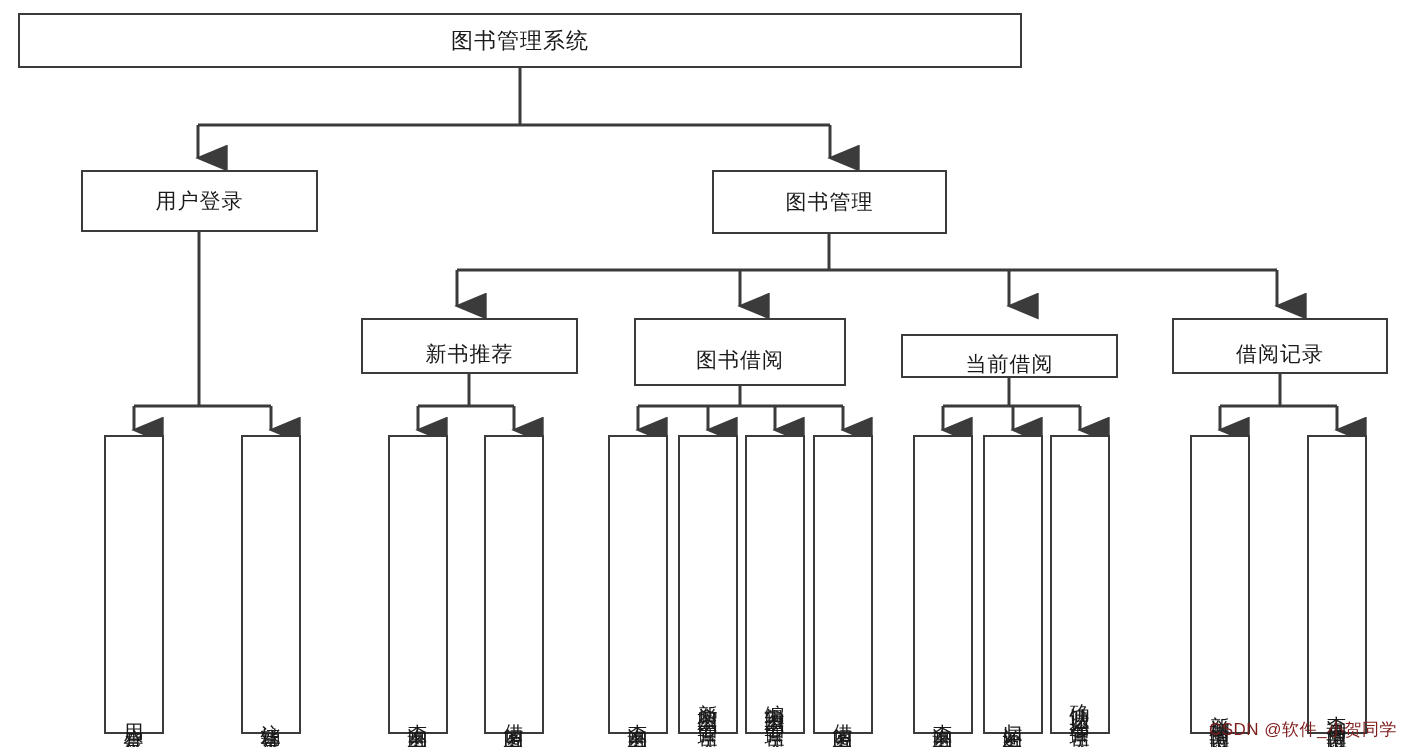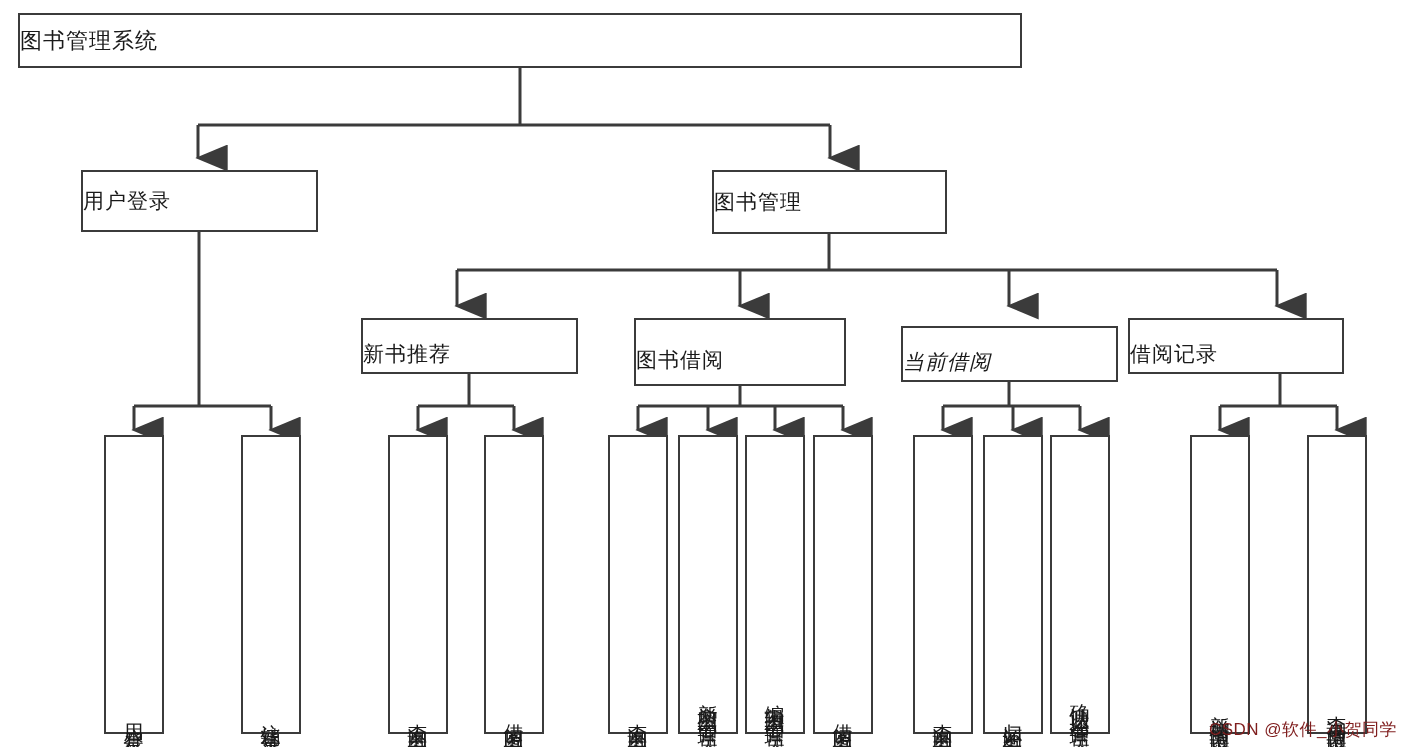--- a/index.html
+++ b/index.html
@@ -25,21 +25,21 @@
     height: 747px;
     pointer-events: none;
   }
   .node {
     position: absolute;
     box-sizing: border-box;
     border: 2px solid #3b3b3b;
     background: #ffffff;
     display: flex;
     align-items: center;
-    justify-content: flex-start;
+    justify-content: center;
     color: #1a1a1a;
   }
   .node .lbl {
     font-size: 21px;
     line-height: 1.25;
     letter-spacing: 1px;
     white-space: nowrap;
   }
   .node.root .lbl { font-size: 22px; }
   .node.lvl1 .lbl { font-size: 21px; }
@@ -134,24 +134,24 @@
   <div class="node lvl1" id="n-l1-1" style="left: 712px; top: 170px; width: 235px; height: 64px;">
     <span class="lbl">图书管理</span>
   </div>
 
   <div class="node lvl2" id="n-l2-0" style="left: 361px; top: 318px; width: 217px; height: 56px;">
     <span class="lbl">新书推荐</span>
   </div>
   <div class="node lvl2" id="n-l2-1" style="left: 634px; top: 318px; width: 212px; height: 68px;">
     <span class="lbl">图书借阅</span>
   </div>
-  <div class="node lvl2" id="n-l2-2" style="left: 901px; top: 326px; width: 217px; height: 56px; font-style: italic;">
+  <div class="node lvl2" id="n-l2-2" style="left: 901px; top: 334px; width: 217px; height: 44px;">
     <span class="lbl">当前借阅</span>
   </div>
-  <div class="node lvl2" id="n-l2-3" style="left: 1128px; top: 318px; width: 216px; height: 56px;">
+  <div class="node lvl2" id="n-l2-3" style="left: 1172px; top: 318px; width: 216px; height: 56px;">
     <span class="lbl">借阅记录</span>
   </div>
 
   <div class="node leaf" id="n-lf-0" style="left: 104px; top: 435px; width: 60px; height: 299px;">
     <span class="lbl">用户登录</span>
   </div>
   <div class="node leaf" id="n-lf-1" style="left: 241px; top: 435px; width: 60px; height: 299px;">
     <span class="lbl">注销登录</span>
   </div>
   <div class="node leaf" id="n-lf-2" style="left: 388px; top: 435px; width: 60px; height: 299px;">

